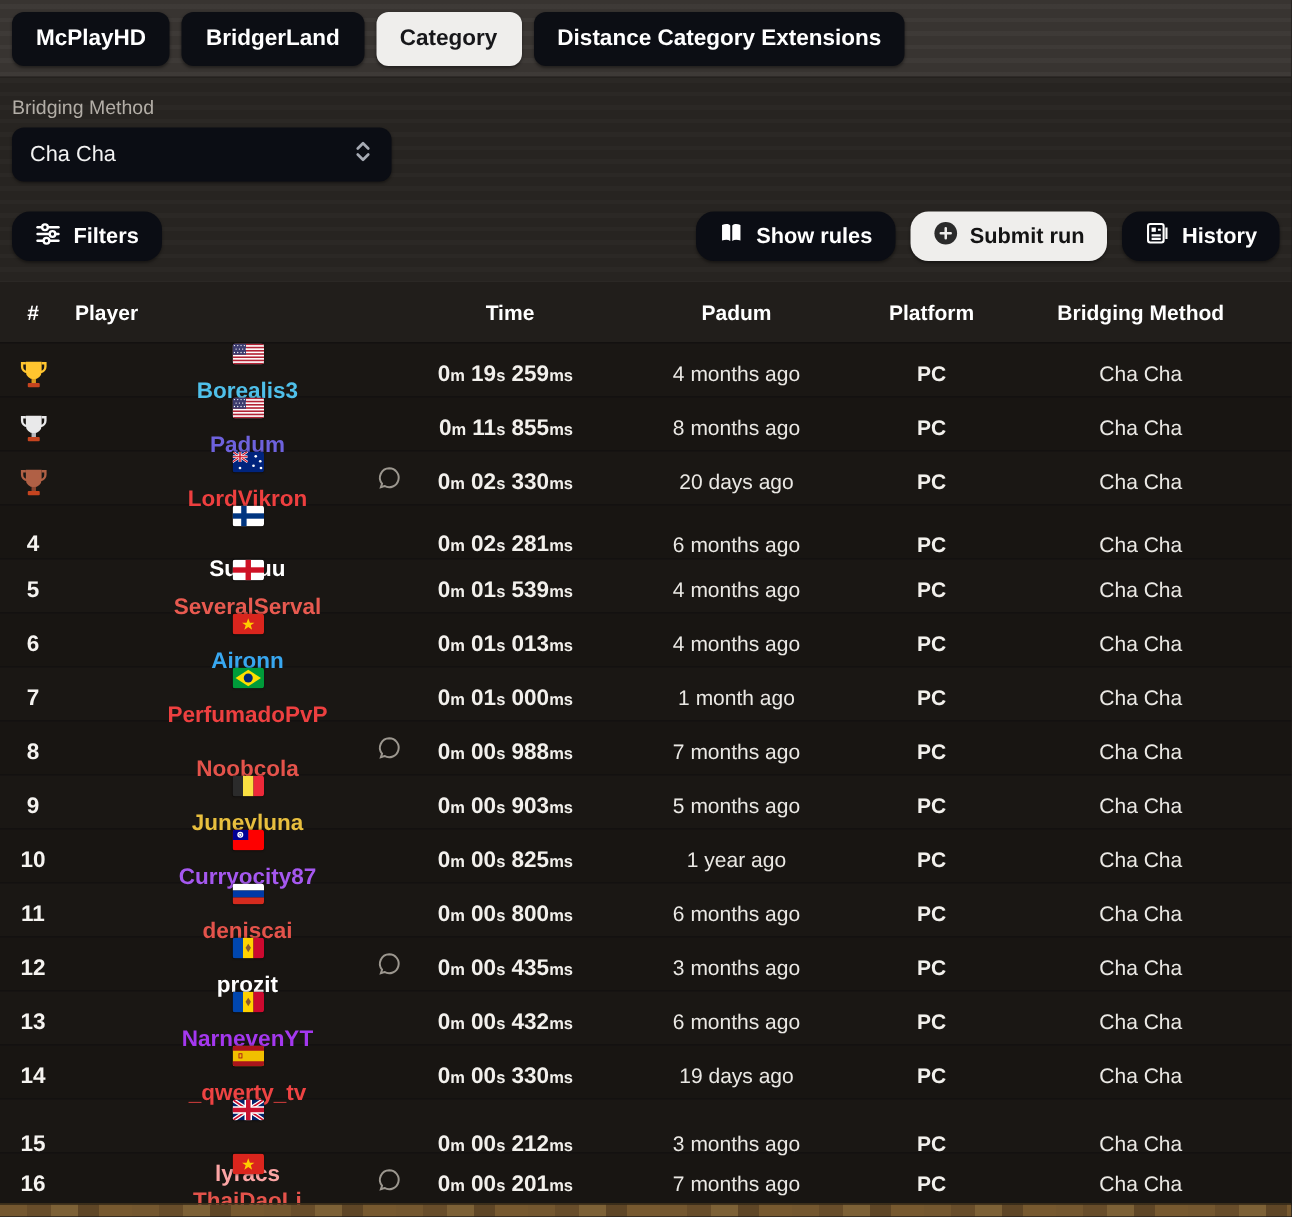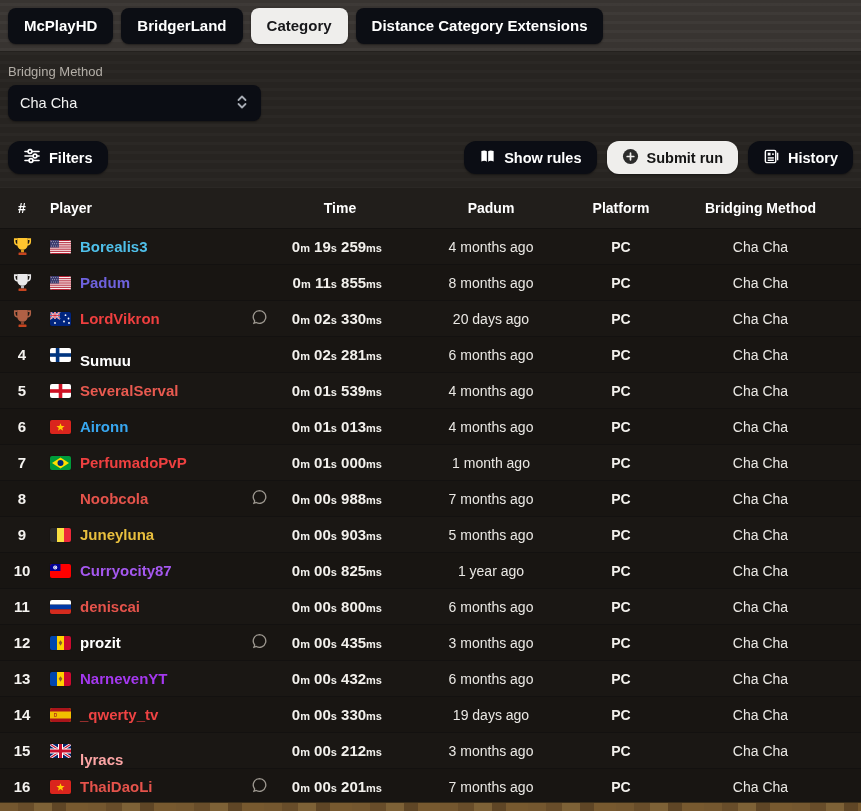--- a/index.html
+++ b/index.html
@@ -41,21 +41,21 @@
   .flex-spacer { flex:1; }
   .table { margin-top:14px; background:#1d1a17; }
   .grid-row {
     display:grid; grid-template-columns:44px 236px 120px 182px 78px 1fr;
     align-items:center;
   }
   .thead { height:40px; color:#fff; font-weight:700; font-size:14px; background:#211e1b; }
   .row { height:36px; border-top:1px solid #131110; background:#1a1714; cursor:pointer; }
   .row:nth-child(even) { background:#181512; }
   .c-rank { display:flex; justify-content:center; align-items:center; font-weight:700; color:#f5f3f0; font-size:15px; }
-  .c-player { display:flex; align-items:center; gap:9px; padding-left:6px; position:relative; height:100%; }
+  .c-player { display:flex; align-items:center; gap:9px; padding-left:6px; position:relative; height:100%;flex-direction:column; }
   .flag { width:21px; height:14px; border-radius:2px; overflow:hidden; flex:none; display:block; box-shadow:0 0 1px rgba(0,0,0,.6); }
   .flag svg { display:block; }
   .flag.empty { visibility:hidden; }
   .name { font-weight:700; font-size:15px; white-space:nowrap; }
   .comment { position:absolute; right:12px; top:50%; transform:translateY(-50%); display:none; }
   .comment.show { display:block; }
   .c-time { text-align:right; padding-right:18px; color:#f2f0ec; font-weight:700; font-size:15px; white-space:nowrap; }
   .c-time .u { font-size:11px; }
   .c-date, .c-method { text-align:center; color:#eae8e4; font-size:14px; }
   .c-platform { text-align:center; color:#f2f0ec; font-size:14px; font-weight:700; }

